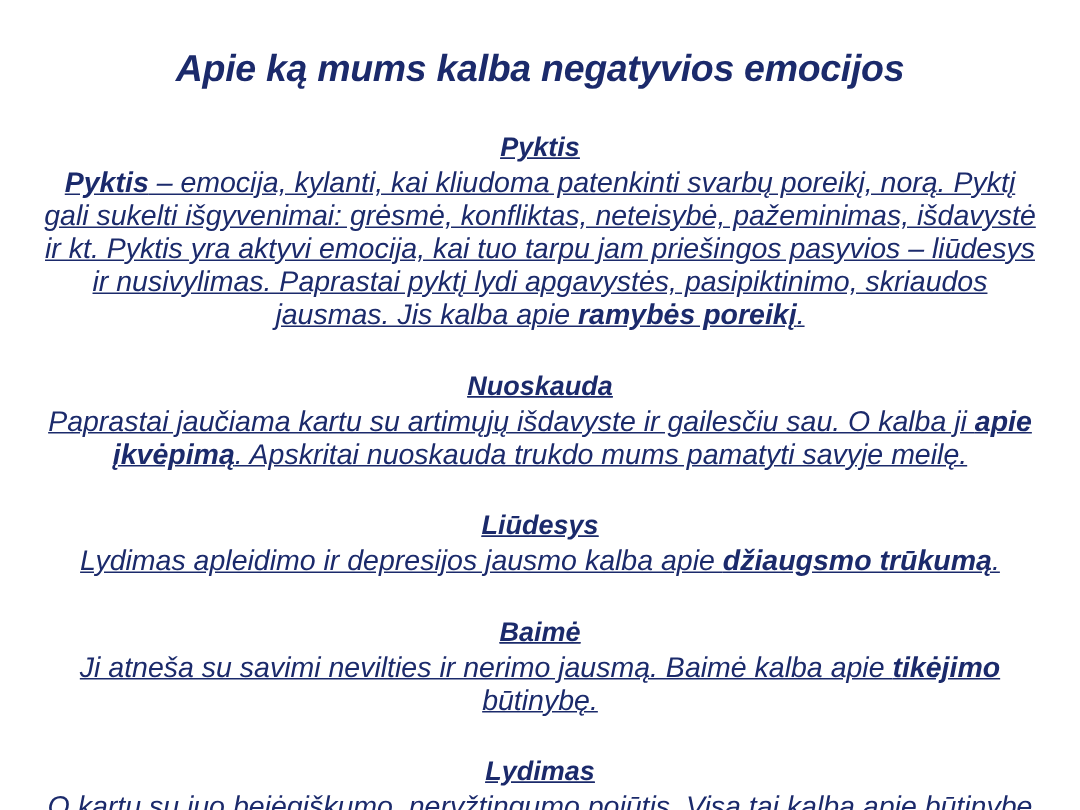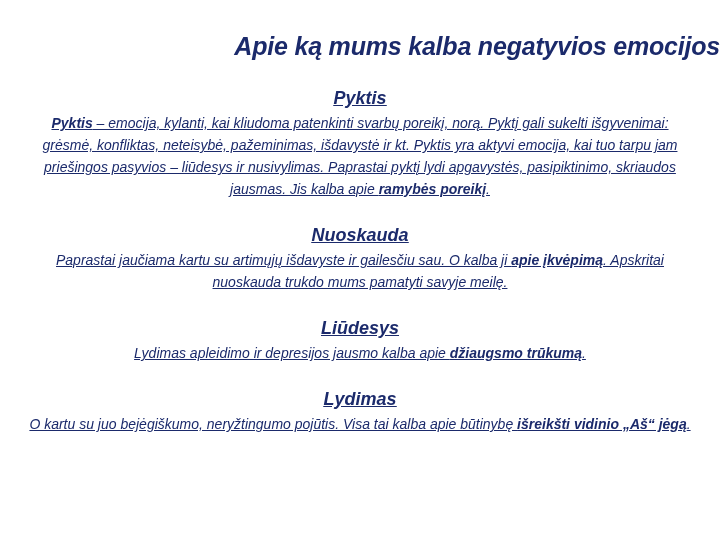--- a/index.html
+++ b/index.html
@@ -13,39 +13,39 @@
     height: 540px;
     overflow: hidden;
     background: var(--bg, #ffffff);
     color: var(--text, #1b2a6b);
     font-family: "Liberation Sans", sans-serif;
     font-style: italic;
   }
   .title {
     font-size: 25px;
     font-weight: 700;
-    text-align: right;
+    text-align: center;
     padding-top: 29px;
     line-height: 34px;
     letter-spacing: -0.2px;
   }
   .section {
     margin-top: 23px;
     text-decoration: underline;
   }
   .heading {
     font-size: 18px;
     font-weight: 700;
     text-decoration: underline;
     text-align: center;
     margin: 0 0 2px 0;
     line-height: 24px;
   }
   .body {
-    font-size: 14px;
+    font-size: 19px;
     line-height: 22px;
     text-align: center;
     margin: 0 26px;
   }
   .run-bold {
     font-weight: 700;
   }
 </style>
 </head>
 <body>
@@ -59,19 +59,21 @@
       </section>
       <section class="section">
         <h2 class="heading">Nuoskauda</h2>
         <p class="body"><span>Paprastai jaučiama kartu su artimųjų išdavyste ir gailesčiu sau. O kalba ji </span><span class="run-bold">apie įkvėpimą</span><span>. Apskritai nuoskauda trukdo mums pamatyti savyje meilę.</span></p>
       </section>
       <section class="section">
         <h2 class="heading">Liūdesys</h2>
         <p class="body"><span>Lydimas apleidimo ir depresijos jausmo kalba apie </span><span class="run-bold">džiaugsmo trūkumą</span><span>.</span></p>
       </section>
       <section class="section">
+        <h2 class="heading">Baimė</h2>
+        <p class="body"><span>Ji atneša su savimi nevilties ir nerimo jausmą. Baimė kalba apie </span><span class="run-bold">tikėjimo</span><span> būtinybę.</span></p>
       </section>
       <section class="section">
         <h2 class="heading">Lydimas</h2>
         <p class="body"><span>O kartu su juo bejėgiškumo, neryžtingumo pojūtis. Visa tai kalba apie būtinybę </span><span class="run-bold">išreikšti vidinio „Aš“ jėgą</span><span>.</span></p>
       </section>
     </div>
 </div>
 
 </body></html>

